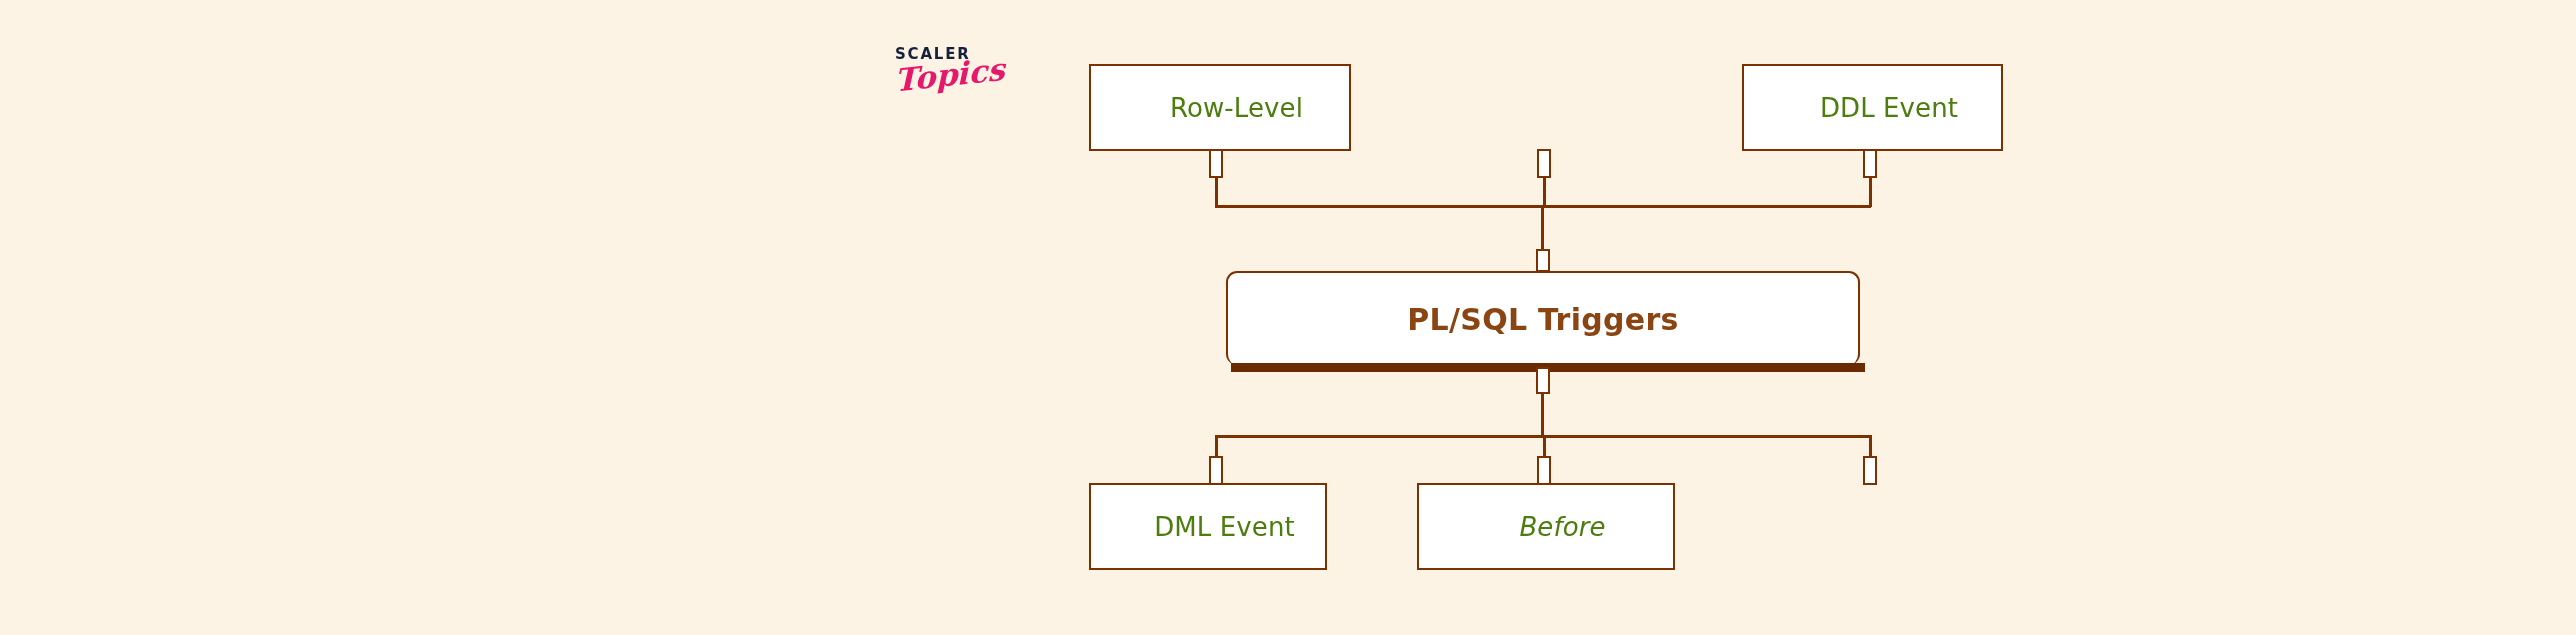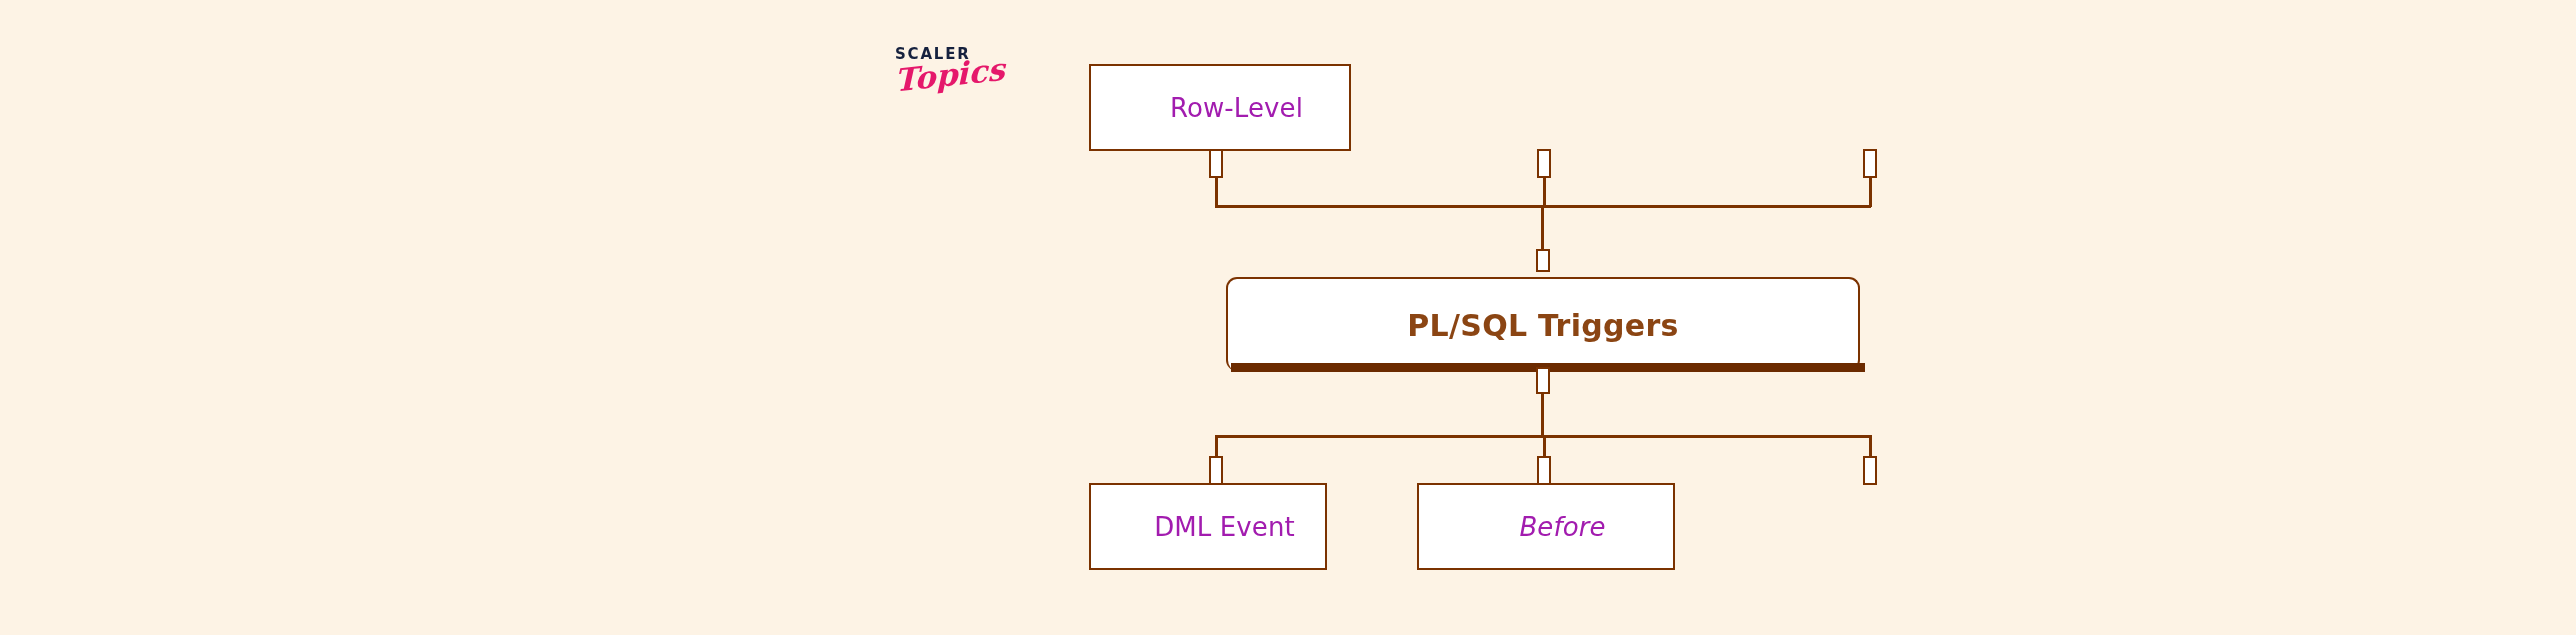--- a/index.html
+++ b/index.html
@@ -57,21 +57,21 @@
     box-sizing: border-box;
     background: #FFFFFF;
     border: 2.6px solid #7B3200;
     display: flex;
     align-items: center;
     justify-content: center;
   }
   .node-label {
     font-family: "DejaVu Sans", sans-serif;
     font-size: 26px;
-    color: #a21caf;
+    color: #4d7c0f;
     white-space: nowrap;
     letter-spacing: 0.1px;
     margin-left: 33px;
   }
 
   
   #center-node {
     position: absolute;
     box-sizing: border-box;
     background: #FFFFFF;
@@ -120,35 +120,38 @@
   <div id="logo">
     <div id="logo-scaler">SCALER</div>
     <div id="logo-topics">Topics</div>
   </div>
 
   <div class="node" style="left:1089px; top:64px; width:262px; height:87px;">
     <span class="node-label">Row-Level</span>
   </div>
 
 
+  <div class="node" style="left:1742px; top:64px; width:261px; height:87px;">
+    <span class="node-label">DDL Event</span>
+  </div>
 
   <div class="stub" style="left:1209px; top:149px; width:14px; height:29px;"></div>
   <div class="stub" style="left:1537px; top:149px; width:14px; height:29px;"></div>
   <div class="stub" style="left:1863px; top:149px; width:14px; height:29px;"></div>
 
   <div class="conn-v" style="left:1215px; top:177px; height:30px;"></div>
   <div class="conn-v" style="left:1543px; top:177px; height:30px;"></div>
   <div class="conn-v" style="left:1869px; top:177px; height:30px;"></div>
 
   <div class="conn-h" style="left:1215px; top:205px; width:656px;"></div>
 
   <div class="conn-v" style="left:1541px; top:205px; height:46px;"></div>
   <div class="stub" style="left:1536px; top:249px; width:14px; height:23px;"></div>
 
-  <div id="center-node" style="left:1226px; top:277px; width:634px; height:94px;border-radius:11px;">
+  <div id="center-node" style="left:1226px; top:271px; width:634px; height:94px;border-radius:11px;">
     <span id="center-label">PL/SQL Triggers</span>
   </div>
   <div id="center-shadow" style="left:1231px; top:363px; width:634px; height:8.8px;"></div>
 
   <div class="stub" style="left:1536px; top:367px; width:14px; height:27px;"></div>
   <div class="conn-v" style="left:1541px; top:393px; height:44px;"></div>
 
   <div class="conn-h" style="left:1215px; top:435px; width:656px;"></div>
 
   <div class="conn-v" style="left:1215px; top:435px; height:23px;"></div>

